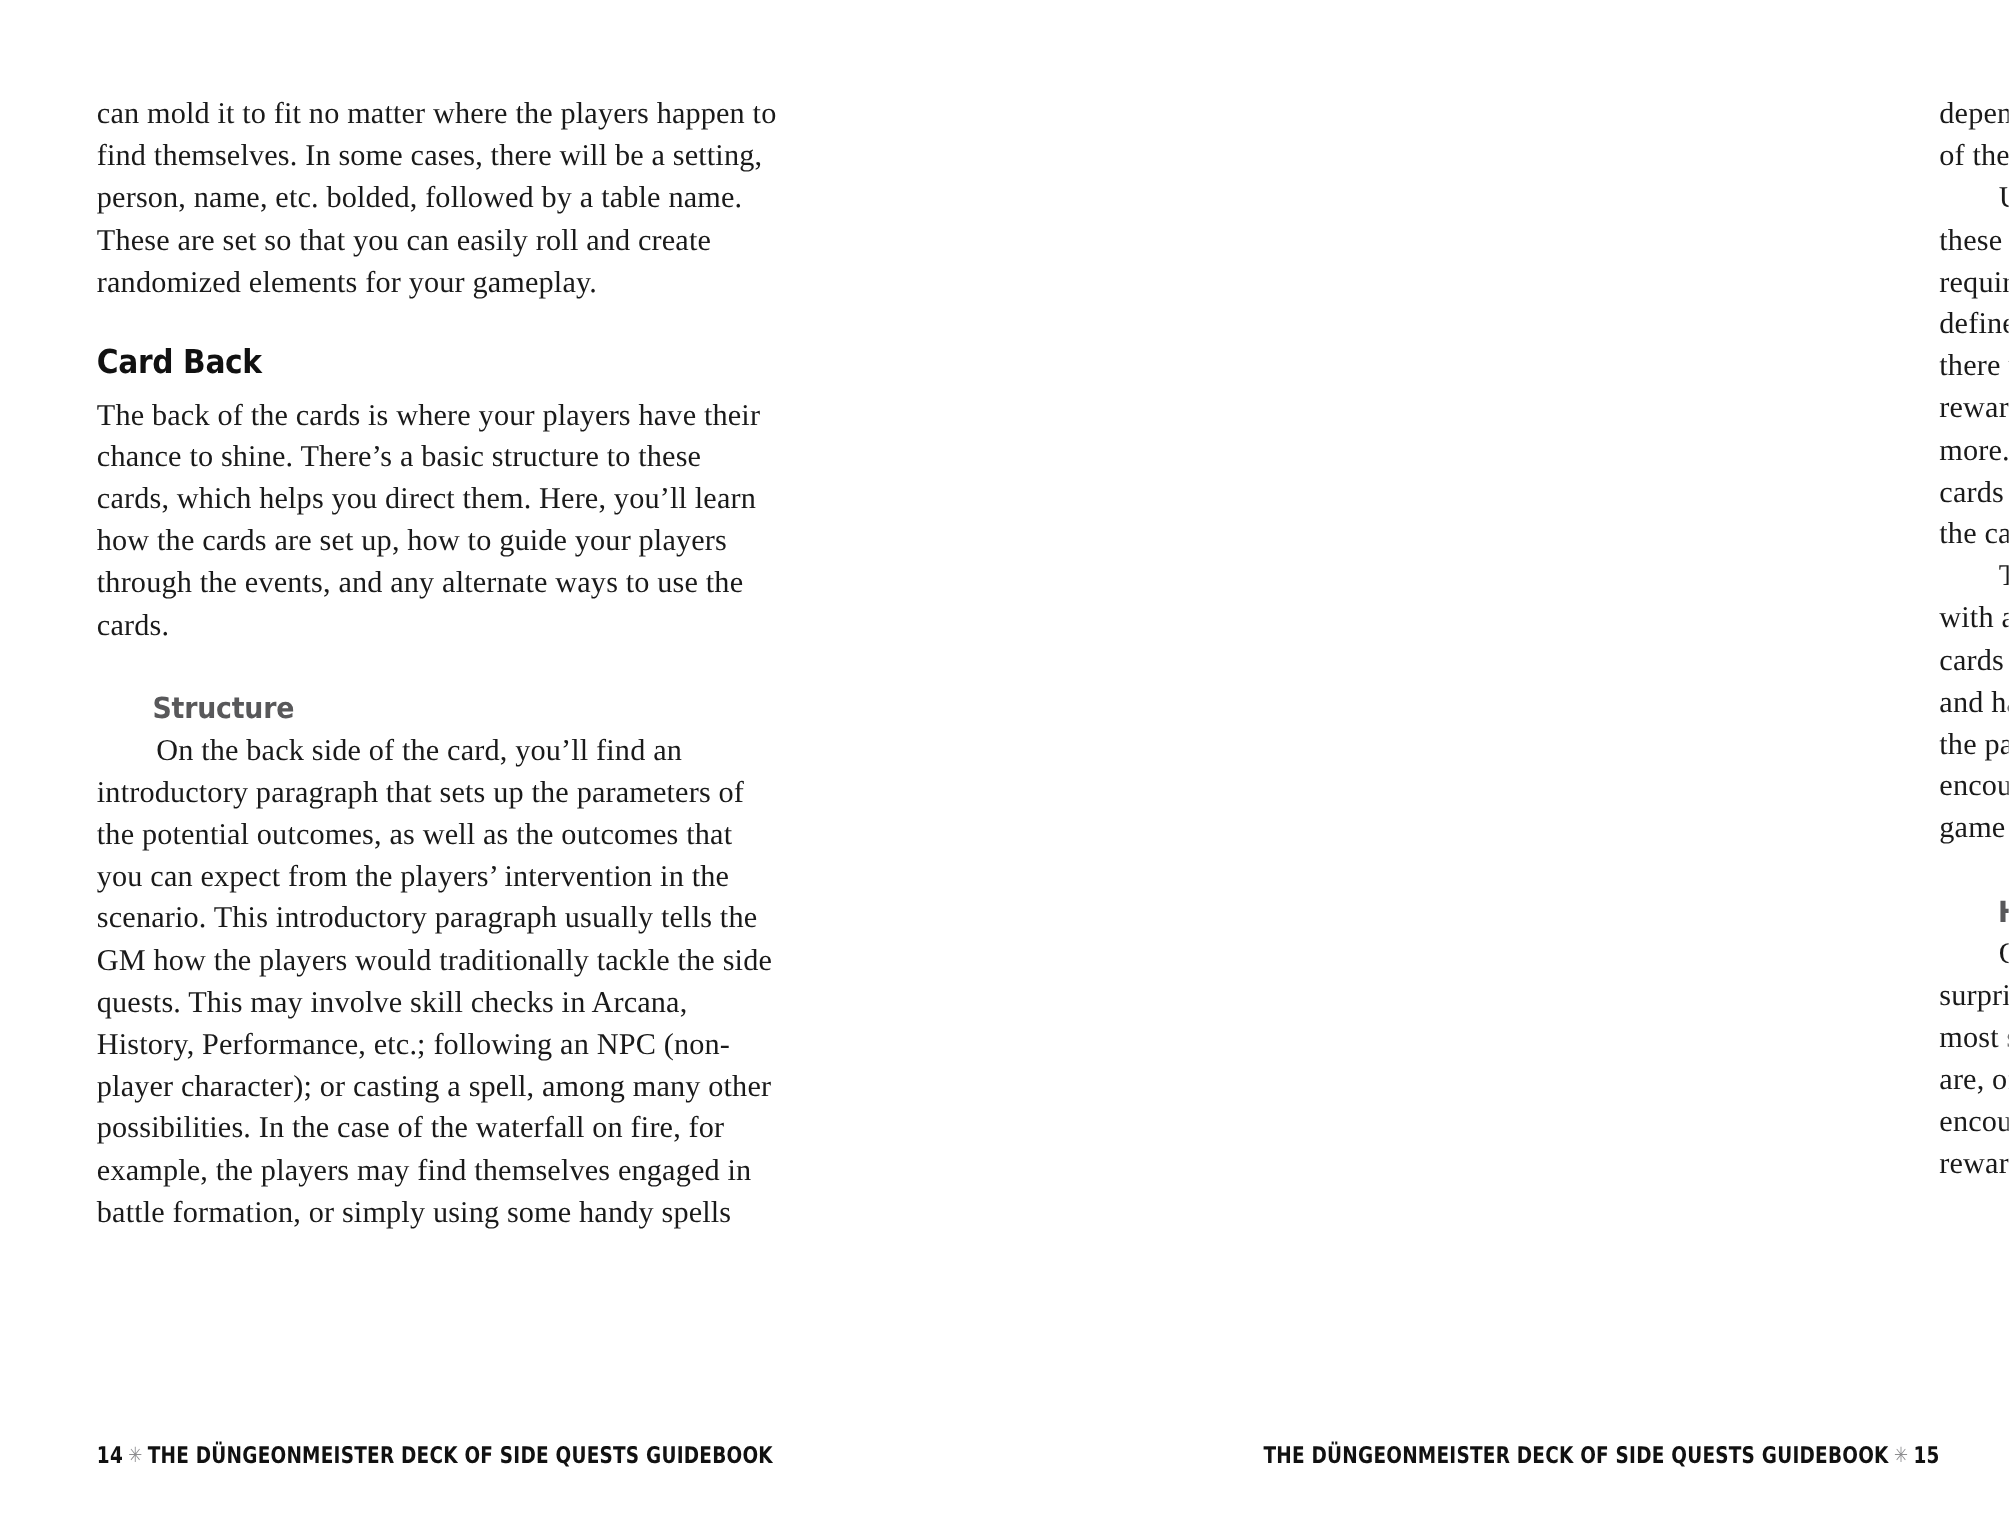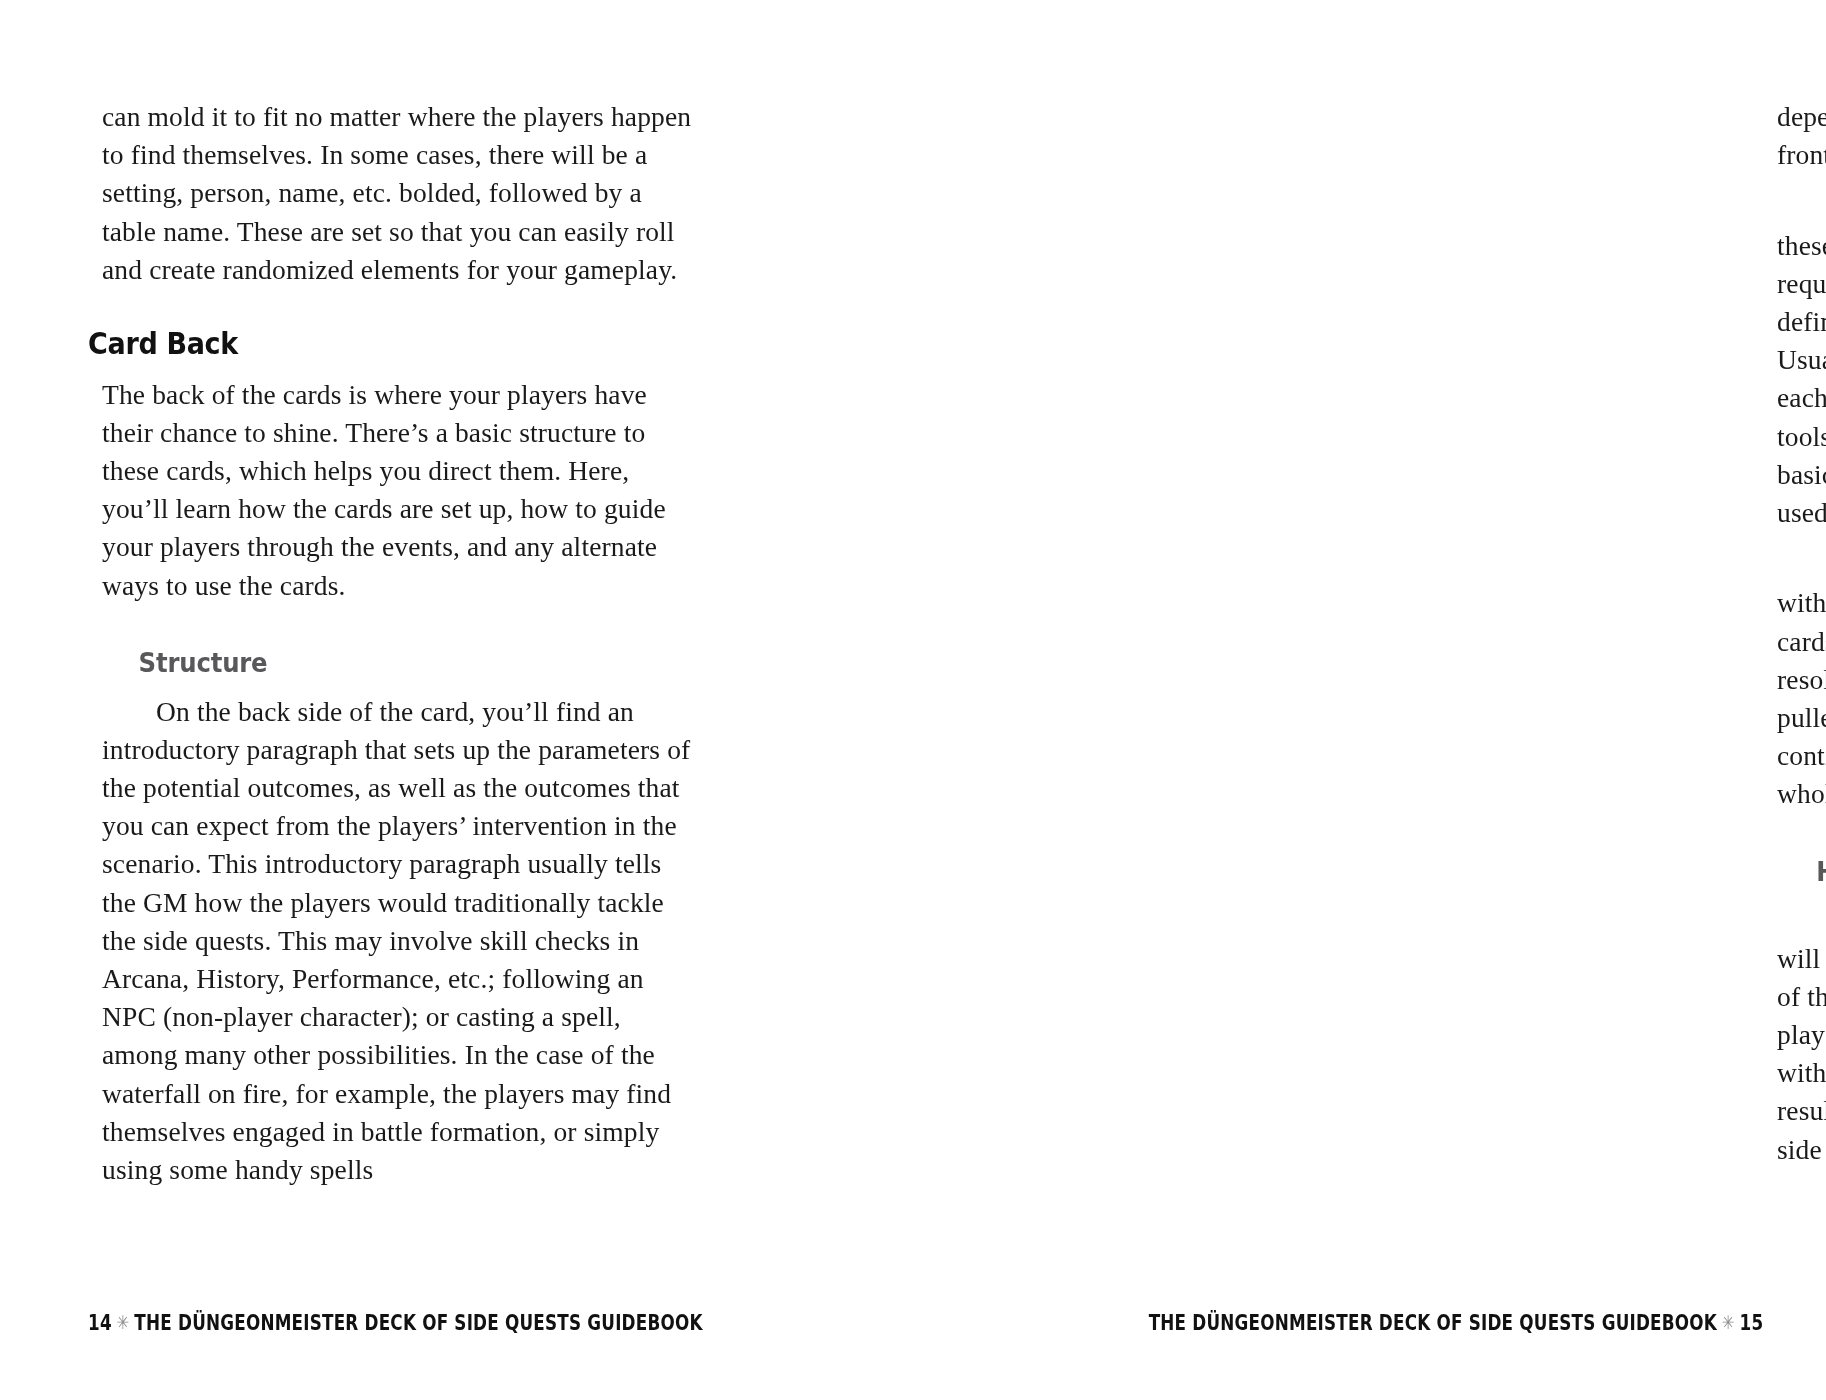--- a/index.html
+++ b/index.html
@@ -36,21 +36,21 @@
 
   .page-right .col { margin-left: 0; }
 
   .col {
     width: 620px;
   }
   .page-right .col { width: 620px; margin-left: -770px; padding-left: 770px; }
 
   
   p {
-    margin: 14px;
+    margin: 0;
     font-size: 27.5px;
     line-height: 38.2px;
     text-align: left;
     letter-spacing: 0.005em;
     font-weight: 400;
   }
   p.indent { text-indent: 54px; }
   p.first  { text-indent: 0; }
 
   

